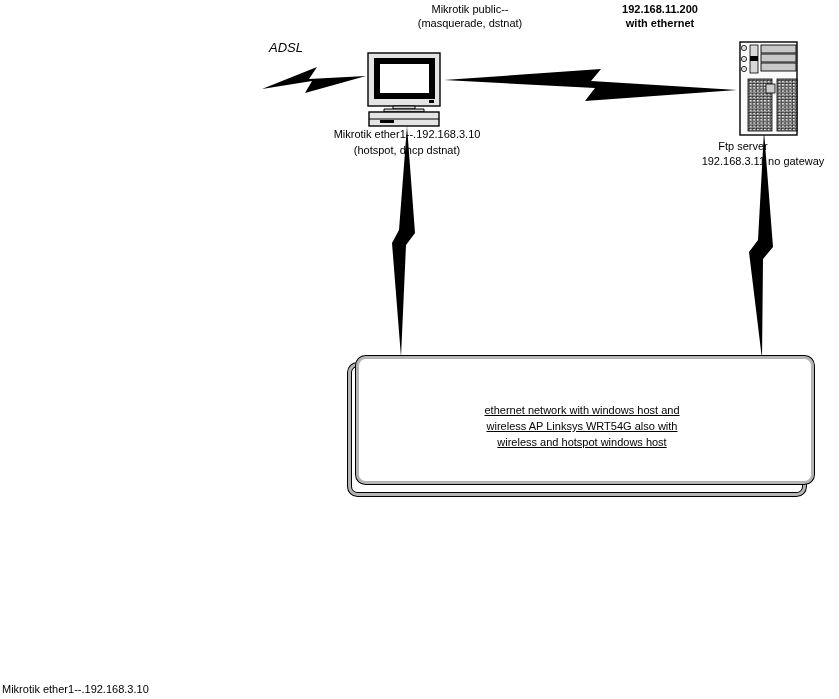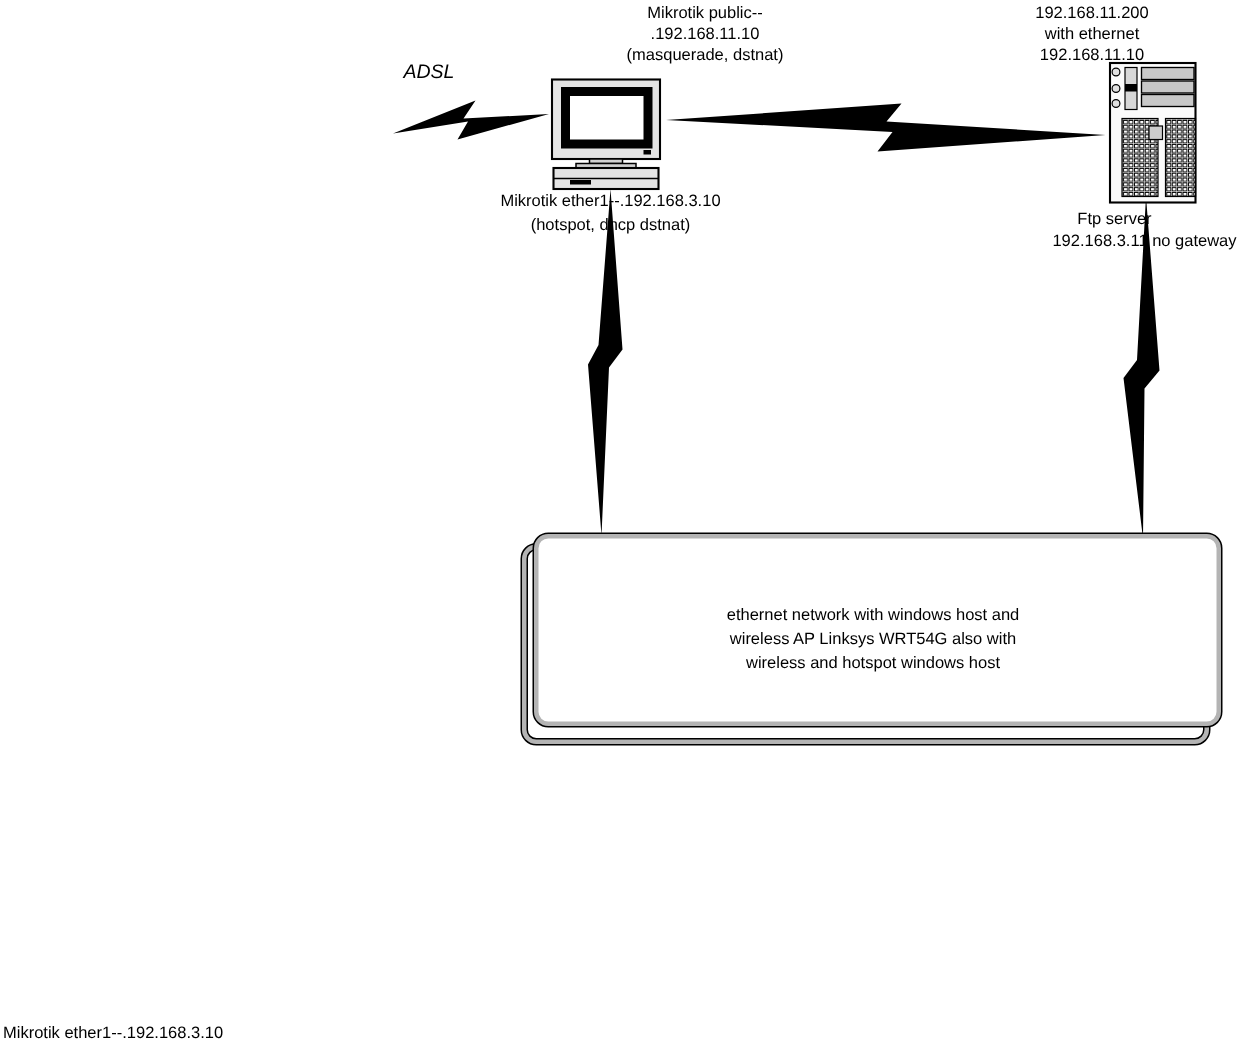--- a/index.html
+++ b/index.html
@@ -6,25 +6,25 @@
   #canvas {
     position:relative; width:839px; height:699px; background:#fff;
     font-family:"Liberation Sans", sans-serif; color:#000; overflow:hidden;
   }
   #diagram-svg { position:absolute; left:0; top:0; }
   .lbl { position:absolute; font-size:11px; line-height:14px; text-align:center; }
   .lbl div { white-space:nowrap; }
   .lh16 { line-height:16px; }
   #adsl-label { position:absolute; left:269px; top:40px; font-size:13px;font-style:italic; }
   #router-top    { left:370px; top:2px;   width:200px; }
-  #server-top    { left:628px; top:2px;   width:200px; }
+  #server-top    { left:560px; top:2px;   width:200px;font-weight:bold; }
   #router-bottom { left:307px; top:126px; width:200px; line-height:16px; }
   #ftp-line1     { left:643px; top:139px; width:200px; }
   #ftp-line2     { left:663px; top:154px; width:200px; }
-  #box-text      { left:432px; top:402px; width:300px; }
+  #box-text      { left:432px; top:402px; width:300px;text-decoration:underline; }
   #footer-label  { position:absolute; left:2px; top:683px; font-size:11px; }
 </style>
 </head>
 <body>
 
 <div id="canvas">
 
   <svg id="diagram-svg" width="839" height="699" viewBox="0 0 839 699">
 
     <polygon points="262,89 317,67 309,79 366,76 305,93 312,81" fill="#000"></polygon>
@@ -73,28 +73,26 @@
       <rect x="357.5" y="357.5" width="455" height="125" rx="8" fill="#fff" stroke="#000" stroke-width="5"></rect>
       <rect x="357.5" y="357.5" width="455" height="125" rx="8" fill="#fff" stroke="#b4b4b4" stroke-width="3"></rect>
       <rect x="360" y="360" width="450" height="120" rx="6" fill="#fff" stroke="none"></rect>
     </g>
   </svg>
 
   <div id="adsl-label">ADSL</div>
 
   <div id="router-top" class="lbl">
     <div>Mikrotik public--</div>
-    <div>.192.168.11.10</div>
     <div>(masquerade, dstnat)</div>
   </div>
 
   <div id="server-top" class="lbl">
     <div>192.168.11.200</div>
     <div>with ethernet</div>
-    <div>192.168.11.10</div>
   </div>
 
   <div id="router-bottom" class="lbl">
     <div>Mikrotik ether1--.192.168.3.10</div>
     <div>(hotspot, dhcp dstnat)</div>
   </div>
 
   <div id="ftp-line1" class="lbl">Ftp server</div>
   <div id="ftp-line2" class="lbl">192.168.3.11 no gateway</div>
 

